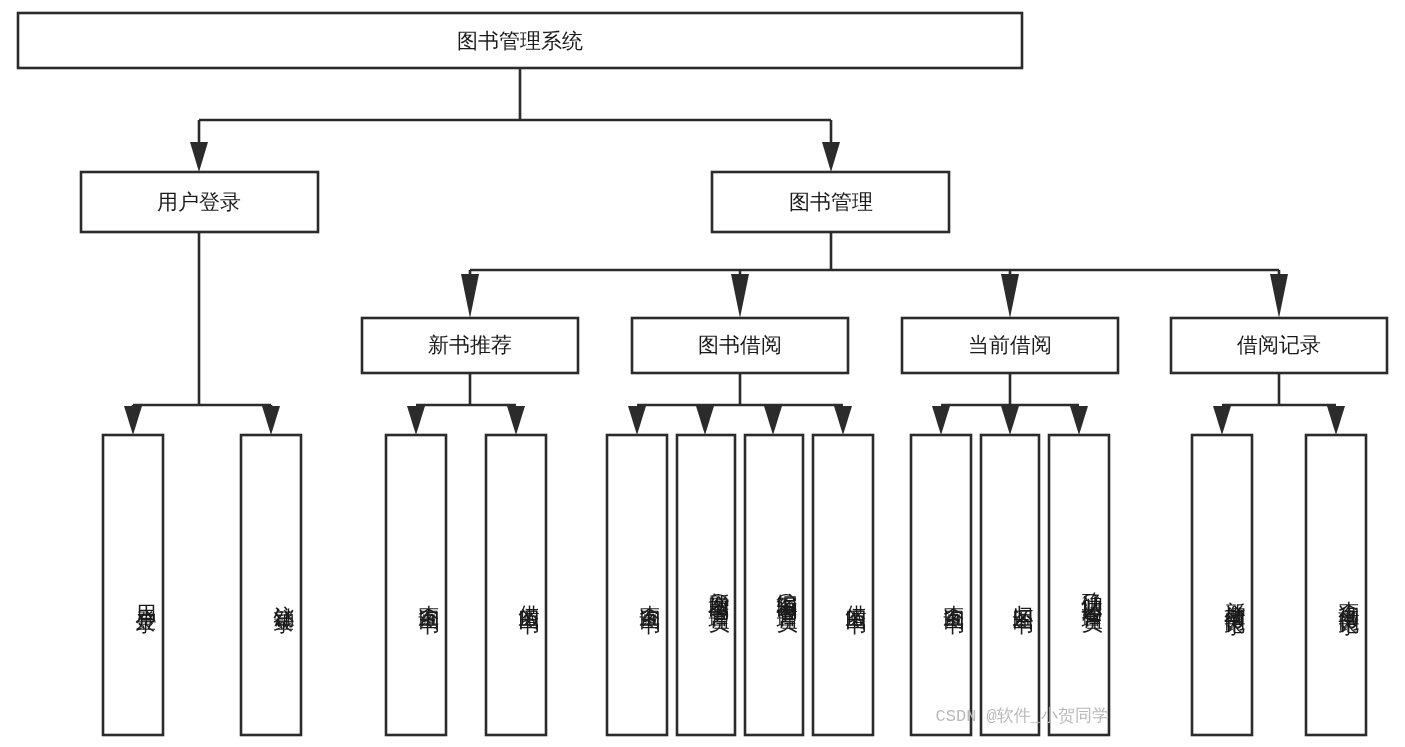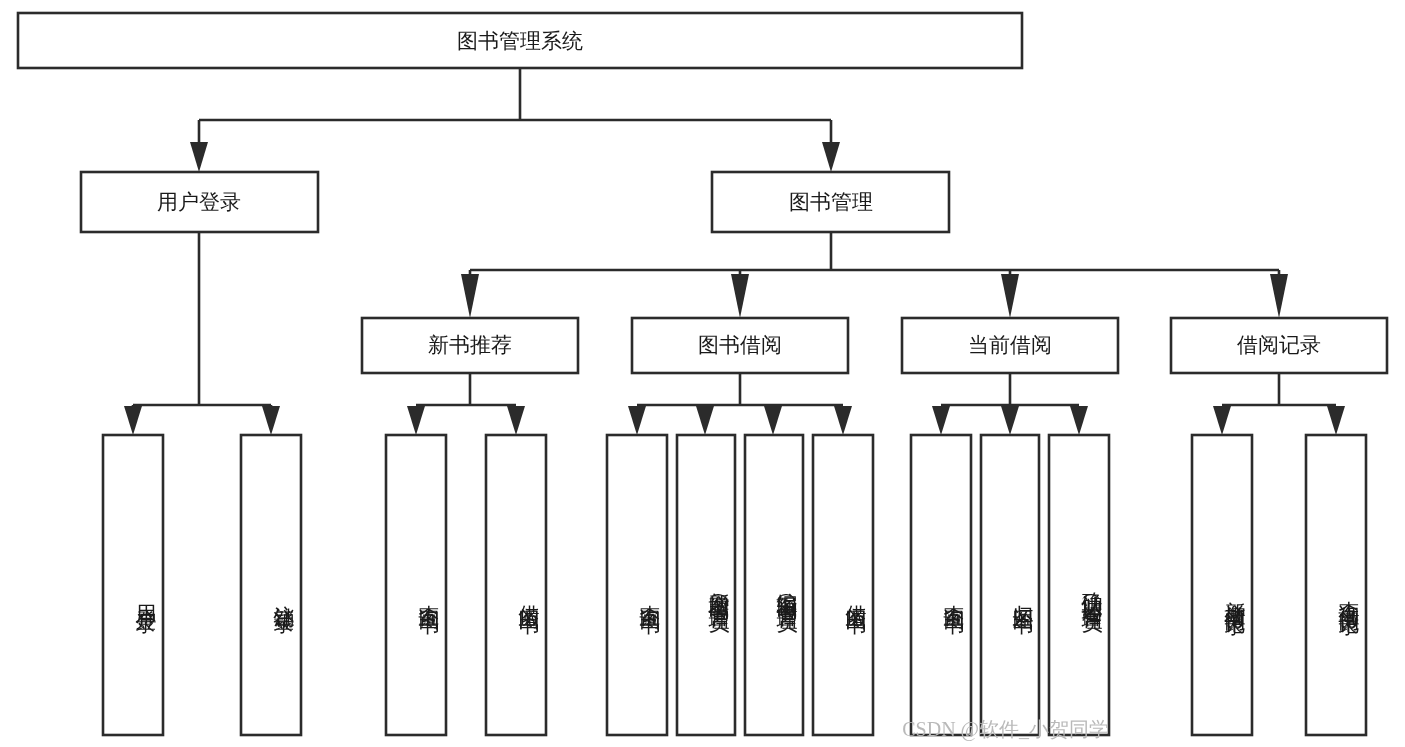--- a/index.html
+++ b/index.html
@@ -63,23 +63,23 @@
     color: #1a1a1a;
     letter-spacing: 3px;
     white-space: nowrap;
     text-align: center;
     pointer-events: none;
     user-select: none;
   }
   .watermark {
     position: absolute;
     right: 8px;
-    bottom: 4px;
-    font-family: Liberation Serif, serif;
-    font-size: 20px;
+    bottom: 20px;
+    font-family: Liberation Mono, monospace;
+    font-size: 17px;
     color: #b9b9b9;
     white-space: nowrap;
     user-select: none;
   }
 </style>
 </head>
 <body>
 
 <div id="chart-root">
 

